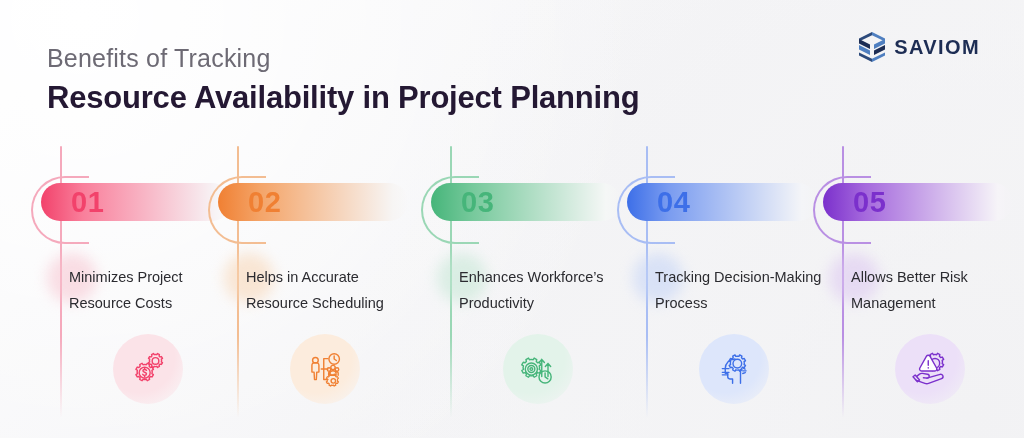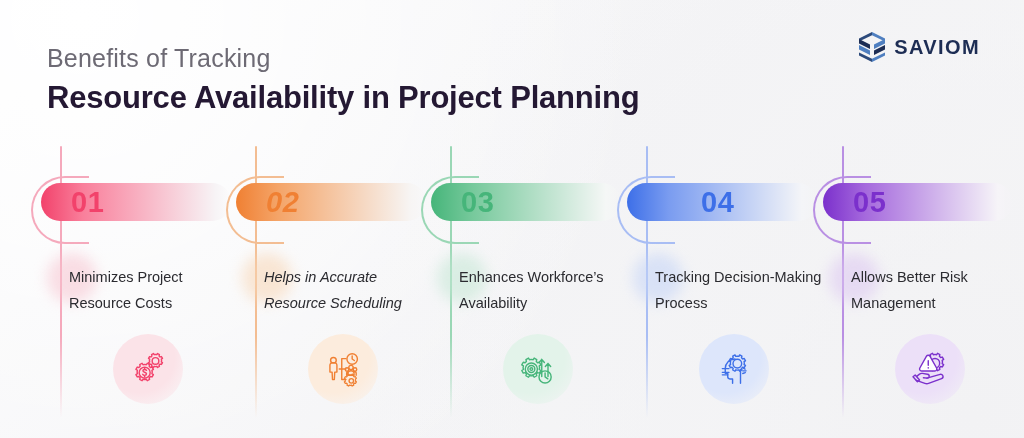--- a/index.html
+++ b/index.html
@@ -127,21 +127,21 @@
           <path d="M33 6.5l1.6.3.9-1.4 2.2 1.3-.4 1.6 1.2 1.2 1.6-.4 1.3 2.2-1.4.9.3 1.6-.3 1.6 1.4.9-1.3 2.2-1.6-.4-1.2 1.2.4 1.6-2.2 1.3-.9-1.4-1.6.3-1.6-.3-.9 1.4-2.2-1.3.4-1.6-1.2-1.2-1.6.4-1.3-2.2 1.4-.9-.3-1.6.3-1.6-1.4-.9 1.3-2.2 1.6.4 1.2-1.2-.4-1.6 2.2-1.3.9 1.4z"></path>
           <circle cx="33" cy="14.3" r="4"></circle>
           <path d="M20 18.5l2 .4 1.1-1.8 2.8 1.6-.5 2 1.5 1.5 2-.5 1.6 2.8-1.8 1.1.4 2-.4 2 1.8 1.1-1.6 2.8-2-.5-1.5 1.5.5 2-2.8 1.6-1.1-1.8-2 .4-2-.4-1.1 1.8-2.8-1.6.5-2-1.5-1.5-2 .5-1.6-2.8 1.8-1.1-.4-2 .4-2-1.8-1.1 1.6-2.8 2 .5 1.5-1.5-.5-2 2.8-1.6 1.1 1.8z"></path>
           <circle cx="20" cy="28.4" r="6.6"></circle>
           <path d="M22.2 25.6c-.5-.7-1.3-1.1-2.2-1.1-1.2 0-2.1.7-2.1 1.7 0 2.2 4.3 1.3 4.3 3.6 0 1-1 1.8-2.2 1.8-1 0-1.8-.4-2.3-1.2M20 23.2v1.3M20 32.3v1.3"></path>
         </svg>
       </span>
     </div>
   </div>
 
-  <div class="card" id="card1" style="left: 226px; font-style: italic;">
+  <div class="card" id="card1" style="left: 208px;">
     <div class="vline" style="background: linear-gradient(rgb(243, 189, 146) 0%, rgb(243, 189, 146) 70%, rgba(255, 255, 255, 0) 100%);"></div>
     <div class="ring" style="color: rgb(243, 189, 146);"></div>
     <div class="pill" style="background: linear-gradient(90deg, rgb(240, 128, 51) 0%, rgb(244, 164, 104) 22%, rgb(247, 245, 244) 92%, rgba(255, 255, 255, 0) 100%);">
       <span class="pill-num" style="color: rgb(240, 128, 51);">02</span>
     </div>
     <div class="blob" style="background: rgb(248, 213, 180);"></div>
     <div class="caption">Helps in Accurate Resource Scheduling</div>
     <div class="icon-wrap" style="background: radial-gradient(circle at 38% 34%, rgb(252, 236, 221) 0%, rgb(252, 236, 221) 55%, rgba(255, 255, 255, 0) 100%); color: rgb(240, 128, 51);">
       <span>
         <svg viewBox="0 0 48 48" fill="none" stroke="currentColor" stroke-width="1.7" stroke-linecap="round" stroke-linejoin="round">
@@ -161,42 +161,42 @@
     </div>
   </div>
 
   <div class="card" id="card2" style="left: 421px;">
     <div class="vline" style="background: linear-gradient(rgb(154, 215, 181) 0%, rgb(154, 215, 181) 70%, rgba(255, 255, 255, 0) 100%);"></div>
     <div class="ring" style="color: rgb(154, 215, 181);"></div>
     <div class="pill" style="background: linear-gradient(90deg, rgb(70, 181, 122) 0%, rgb(119, 201, 156) 22%, rgb(245, 247, 246) 92%, rgba(255, 255, 255, 0) 100%);">
       <span class="pill-num" style="color: rgb(70, 181, 122); text-align: right;">03</span>
     </div>
     <div class="blob" style="background: rgb(196, 231, 212);"></div>
-    <div class="caption">Enhances Workforce’s Availability</div>
+    <div class="caption">Enhances Workforce’s Productivity</div>
     <div class="icon-wrap" style="background: radial-gradient(circle at 38% 34%, rgb(227, 243, 234) 0%, rgb(227, 243, 234) 55%, rgba(255, 255, 255, 0) 100%); color: rgb(70, 181, 122);">
       <span>
         <svg viewBox="0 0 48 48" fill="none" stroke="currentColor" stroke-width="1.7" stroke-linecap="round" stroke-linejoin="round">
           <path d="M16 12.5l2.2.4 1.2-2 3.1 1.8-.6 2.2 1.6 1.6 2.2-.6 1.8 3.1-2 1.2.4 2.2-.4 2.2 2 1.2-1.8 3.1-2.2-.6-1.6 1.6.6 2.2-3.1 1.8-1.2-2-2.2.4-2.2-.4-1.2 2-3.1-1.8.6-2.2-1.6-1.6-2.2.6-1.8-3.1 2-1.2-.4-2.2.4-2.2-2-1.2 1.8-3.1 2.2.6 1.6-1.6-.6-2.2 3.1-1.8 1.2 2z"></path>
           <circle cx="16" cy="24" r="7.3"></circle>
           <circle cx="16" cy="24" r="4.2"></circle>
           <circle cx="16" cy="24" r="1.6"></circle>
           <path d="M28.5 33V12.5M28.5 12.5l-3.2 3.6M28.5 12.5l3.2 3.6"></path>
           <path d="M36 33V17.5M36 17.5l-3.2 3.6M36 17.5l3.2 3.6"></path>
           <circle cx="32.5" cy="33.5" r="7.3"></circle>
           <path d="M32.5 28.8v4.7l3.3 2.3"></path>
         </svg>
       </span>
     </div>
   </div>
 
   <div class="card" id="card3" style="left: 617px;">
     <div class="vline" style="background: linear-gradient(rgb(168, 189, 244) 0%, rgb(168, 189, 244) 70%, rgba(255, 255, 255, 0) 100%);"></div>
     <div class="ring" style="color: rgb(168, 189, 244);"></div>
     <div class="pill" style="background: linear-gradient(90deg, rgb(61, 111, 232) 0%, rgb(122, 156, 240) 22%, rgb(244, 245, 248) 92%, rgba(255, 255, 255, 0) 100%);">
-      <span class="pill-num" style="color: rgb(61, 111, 232); margin-left: 44px;">04</span>
+      <span class="pill-num" style="color: rgb(61, 111, 232);">04</span>
     </div>
     <div class="blob" style="background: rgb(195, 211, 247);"></div>
     <div class="caption">Tracking Decision-Making Process</div>
     <div class="icon-wrap" style="background: radial-gradient(circle at 38% 34%, rgb(221, 230, 251) 0%, rgb(221, 230, 251) 55%, rgba(255, 255, 255, 0) 100%); color: rgb(61, 111, 232);">
       <span>
         <svg viewBox="0 0 48 48" fill="none" stroke="currentColor" stroke-width="1.7" stroke-linecap="round" stroke-linejoin="round">
           <path d="M28 8.5l1.9.3.9-1.7 2.7 1.5-.5 1.9 1.4 1.4 1.9-.5 1.5 2.7-1.7.9.3 1.9-.3 1.9 1.7.9-1.5 2.7-1.9-.5-1.4 1.4.5 1.9-2.7 1.5-.9-1.7-1.9.3-1.9-.3-.9 1.7-2.7-1.5.5-1.9-1.4-1.4-1.9.5-1.5-2.7 1.7-.9-.3-1.9.3-1.9-1.7-.9 1.5-2.7 1.9.5 1.4-1.4-.5-1.9 2.7-1.5.9 1.7z"></path>
           <circle cx="28" cy="17.5" r="5.2"></circle>
           <path d="M13.5 23.5c0-6.5 5.2-11.6 11.6-11.6"></path>
           <path d="M13.5 23.5v5.6h3v4.3c0 1.4 1.1 2.5 2.5 2.5h3.3v5.2"></path>

